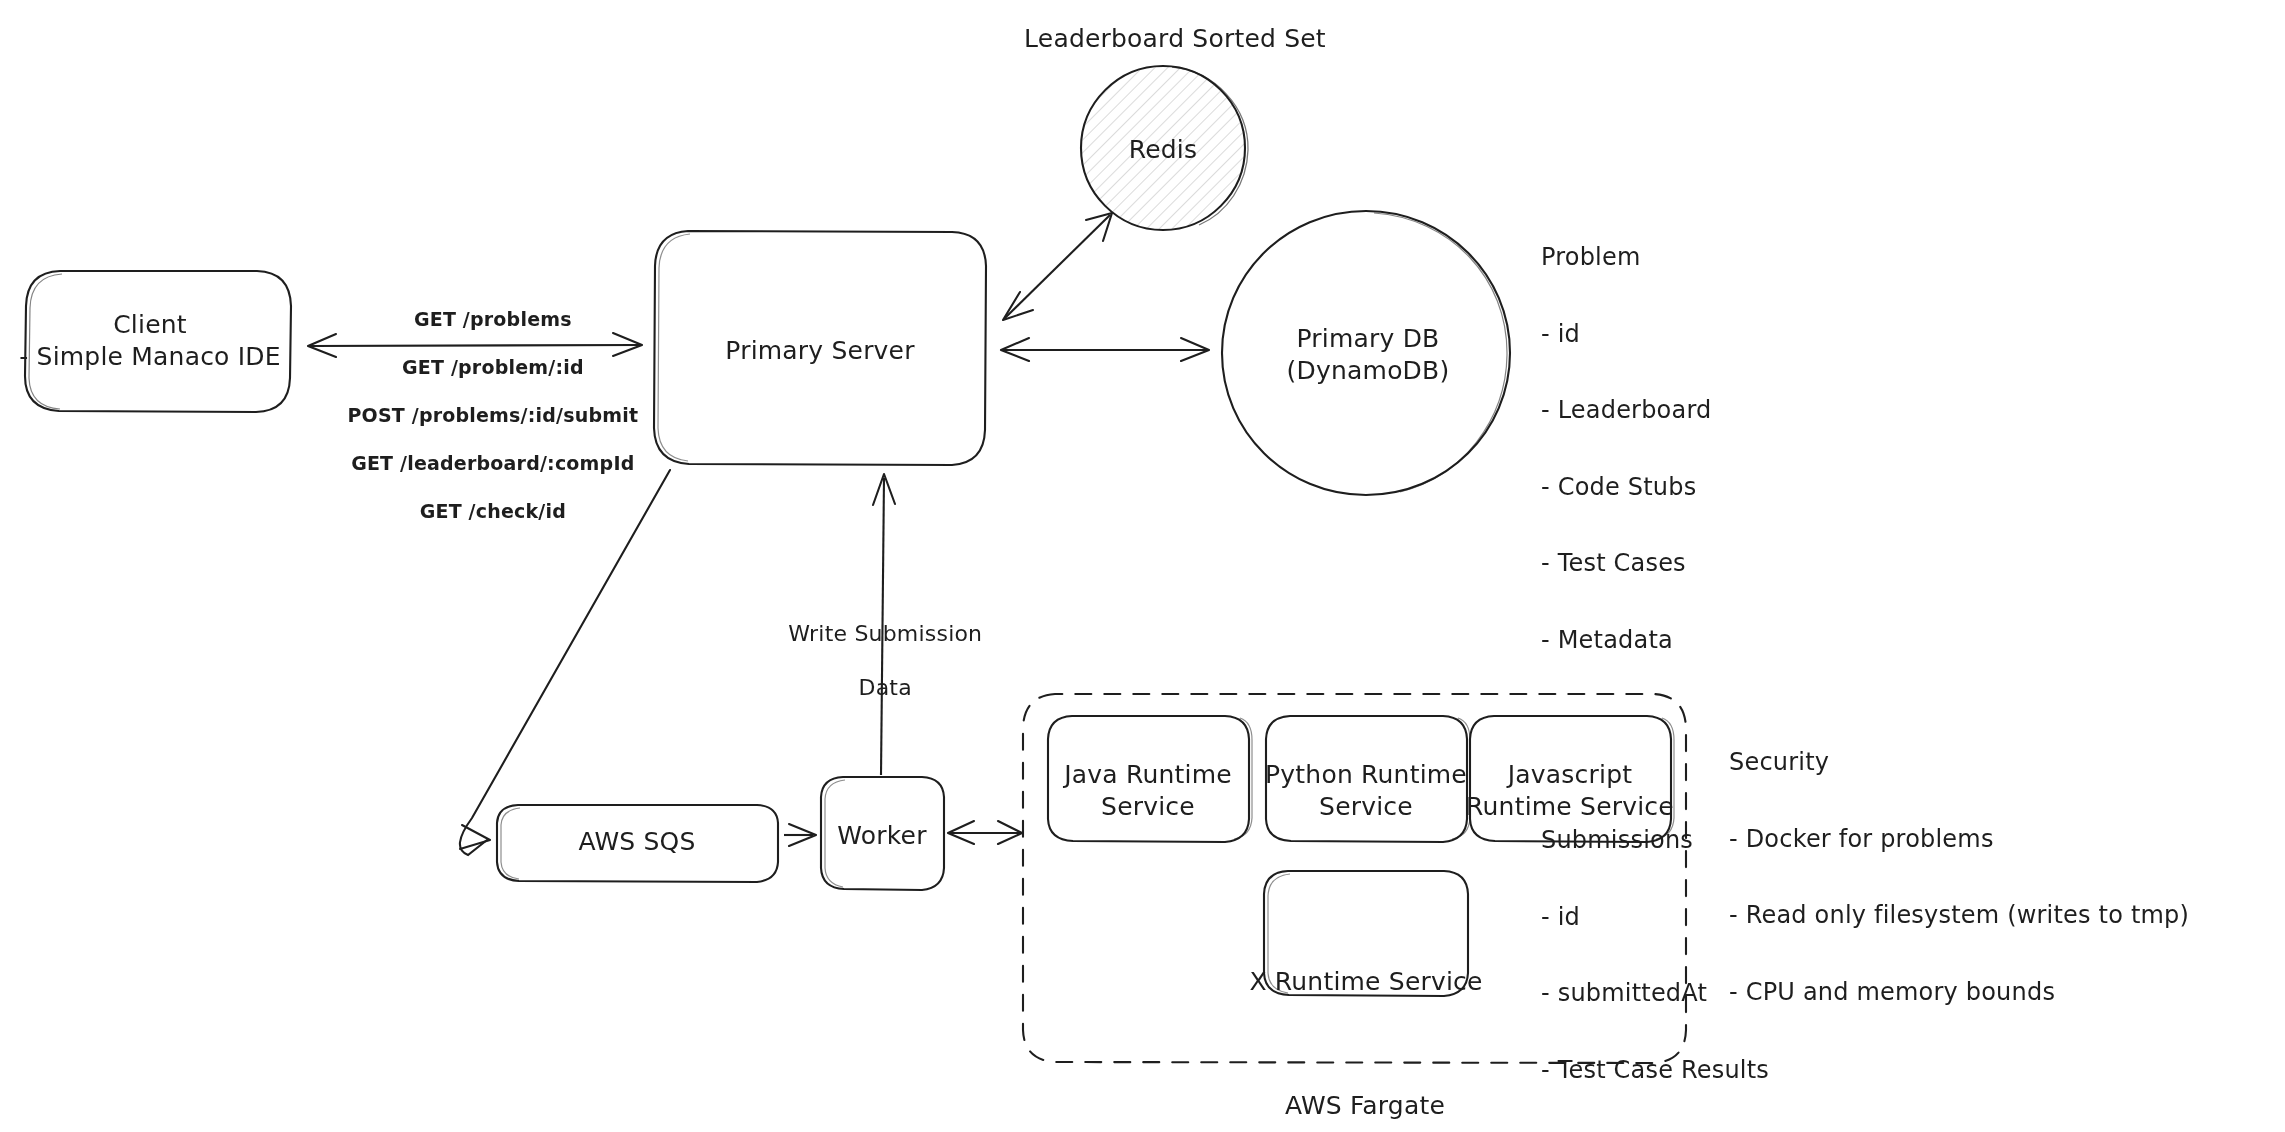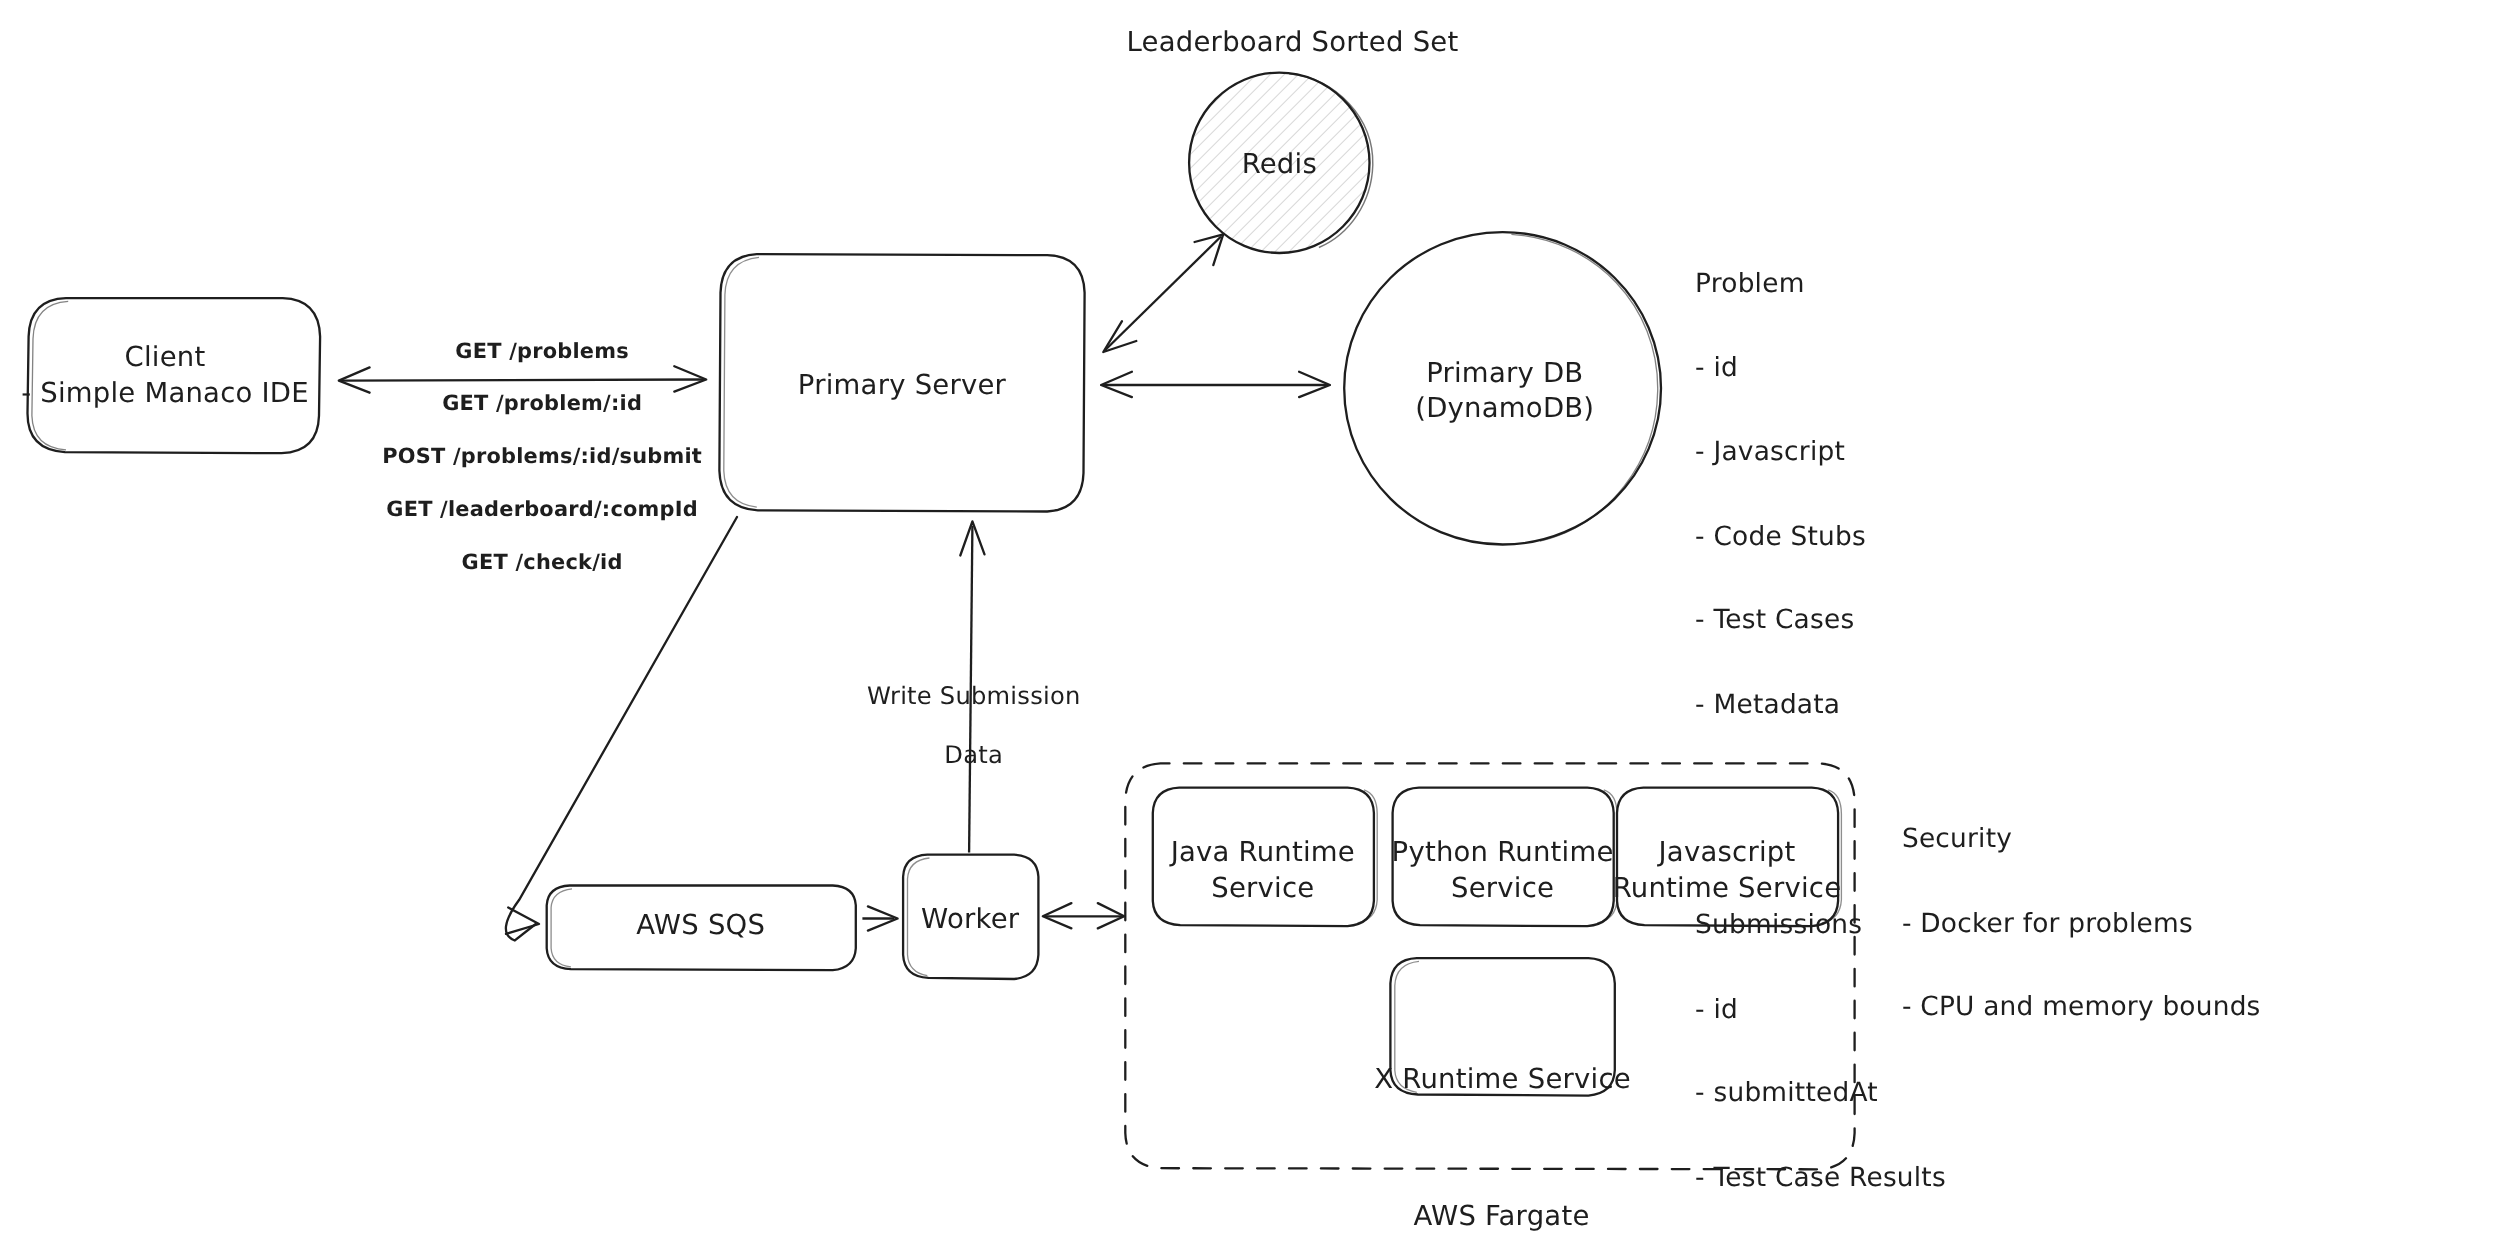--- a/index.html
+++ b/index.html
@@ -197,37 +197,38 @@
 
 <div class="lbl edge-label" style="left:878px; top:593px; font-size:22px; line-height:27px;">
   <span>Write Submission</span><br>
   <span>Data</span>
 </div>
 
 <div class="lbl annot" style="left:1541px; top:143px;">
   <div class="grp">
     <span class="hdr">Problem</span>
     <span class="itm">- id</span>
-    <span class="itm">- Javascript</span>
+    <span class="itm">- Leaderboard</span>
     <span class="itm">- Code Stubs</span>
     <span class="itm">- Test Cases</span>
     <span class="itm">- Metadata</span>
   </div>
   <div class="grp">
     <span class="hdr">Submissions</span>
     <span class="itm">- id</span>
     <span class="itm">- submittedAt</span>
     <span class="itm">- Test Case Results</span>
     
     
   </div>
 </div>
 
 <div class="lbl annot" style="left:1729px; top:648px;">
   <div class="grp">
     <span class="hdr">Security</span>
     <span class="itm">- Docker for problems</span>
+    <span class="itm">- Read only filesystem (writes to tmp)</span>
     <span class="itm">- CPU and memory bounds</span>
     
     
   </div>
   
 </div>
 
 </body></html>

